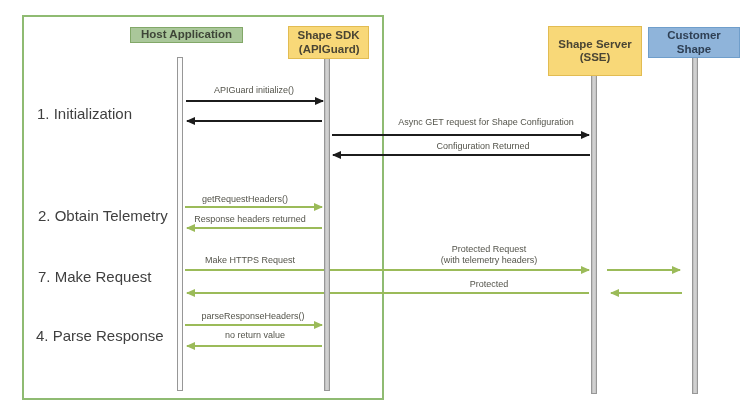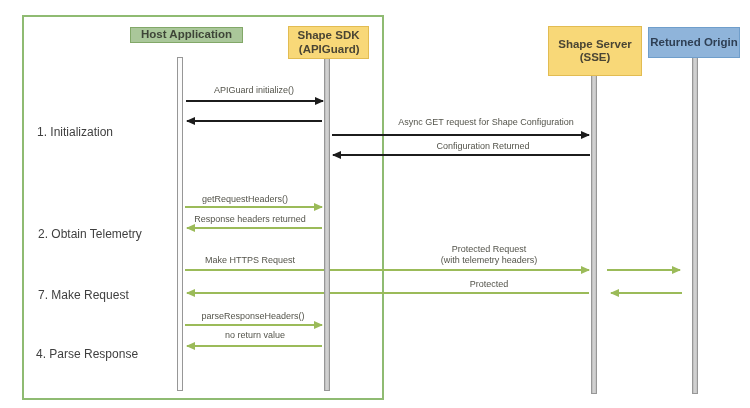--- a/index.html
+++ b/index.html
@@ -33,22 +33,22 @@
   
   .lifeline{
     position:absolute;width:6px;z-index:4;box-sizing:border-box;
     border:1px solid #979797;
   }
   .lifeline.light{background:#fbfbfb;}
   .lifeline.gray{background:linear-gradient(to right,#b9b9b9,#d6d6d6 45%,#c2c2c2);}
   
   .section-label{
     position:absolute;
-    font-size:12px;color:var(--section-text,#3f3f3f);
-    z-index:3;white-space:nowrap;margin-top:20px;
+    font-size:15px;color:var(--section-text,#3f3f3f);
+    z-index:3;white-space:nowrap;
   }
   
   .msg-label{
     position:absolute;
     transform:translateX(-50%);
     font-size:9px;color:var(--message-text,#54544b);
     text-align:center;white-space:pre-line;line-height:1.2;
     z-index:3;
   }
   
@@ -78,21 +78,21 @@
   </div>
   <div class="actor yellow" style="left:288px;top:26px;width:81px;height:33px;text-align:right;">
     <span>Shape SDK
 (APIGuard)</span>
   </div>
   <div class="actor yellow" style="left:548px;top:26px;width:94px;height:50px;">
     <span>Shape Server
 (SSE)</span>
   </div>
   <div class="actor blue" style="left:648px;top:27px;width:92px;height:31px;">
-    <span>Returned Origin</span>
+    <span>Customer Shape</span>
   </div>
 
   <div class="lifeline light" style="left:177px;top:57px;height:334px;"></div>
   <div class="lifeline gray" style="left:324px;top:57px;height:334px;"></div>
   <div class="lifeline gray" style="left:591px;top:57px;height:337px;"></div>
   <div class="lifeline gray" style="left:692px;top:57px;height:337px;"></div>
 
   <div class="section-label" style="left:37px;top:105px;">1. Initialization</div>
   <div class="section-label" style="left:38px;top:207px;">2. Obtain Telemetry</div>
   <div class="section-label" style="left:38px;top:268px;">7. Make Request</div>

